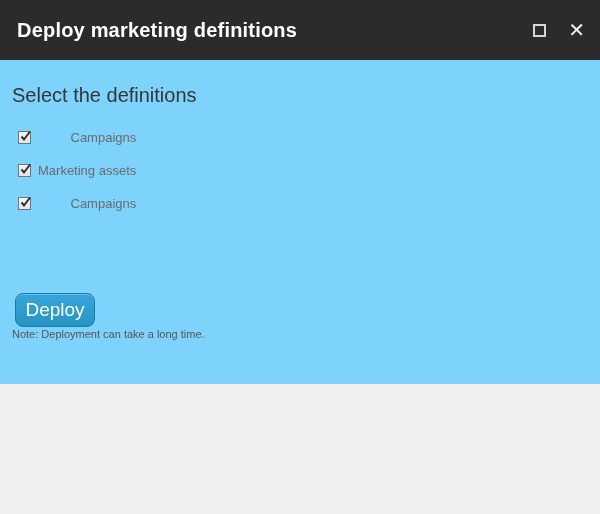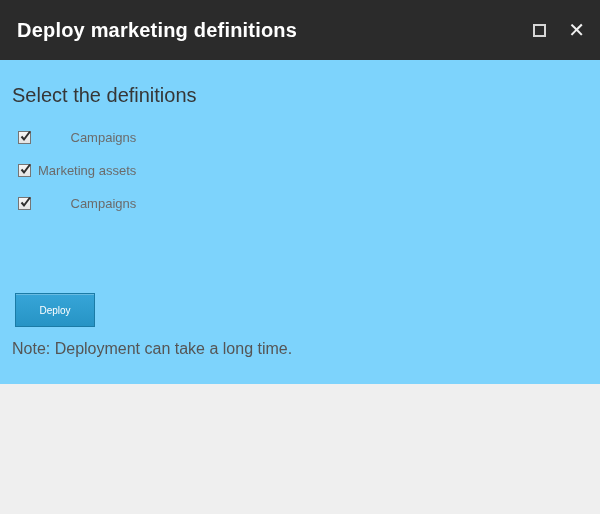--- a/index.html
+++ b/index.html
@@ -93,34 +93,34 @@
     color: #6b6b6b;
   }
   
   .deploy-button {
     position: absolute;
     left: 15px;
     top: 293px;
     width: 80px;
     height: 34px;
     border: 1px solid #1b7ba6;
-    border-radius: 0;
+    border-radius: 8px;
     background: linear-gradient(#37a5d8, #2794c5);
     color: #ffffff;
     font-family: "Liberation Sans", "DejaVu Sans", sans-serif;
-    font-size: 10px;
+    font-size: 19px;
     cursor: pointer;
     box-shadow: inset 0 1px 0 rgba(255,255,255,0.25);
   }
   
   .note-text {
     position: absolute;
     left: 12px;
-    top: 340px;
-    font-size: 16px;
+    top: 328px;
+    font-size: 11px;
     color: #555555;
   }
   
   .footer {
     position: absolute;
     left: 0; right: 0;
     top: 455px;
     height: 59px;
     background: #e1e1e1;
     border-top: 1px solid #c9c9c9;

